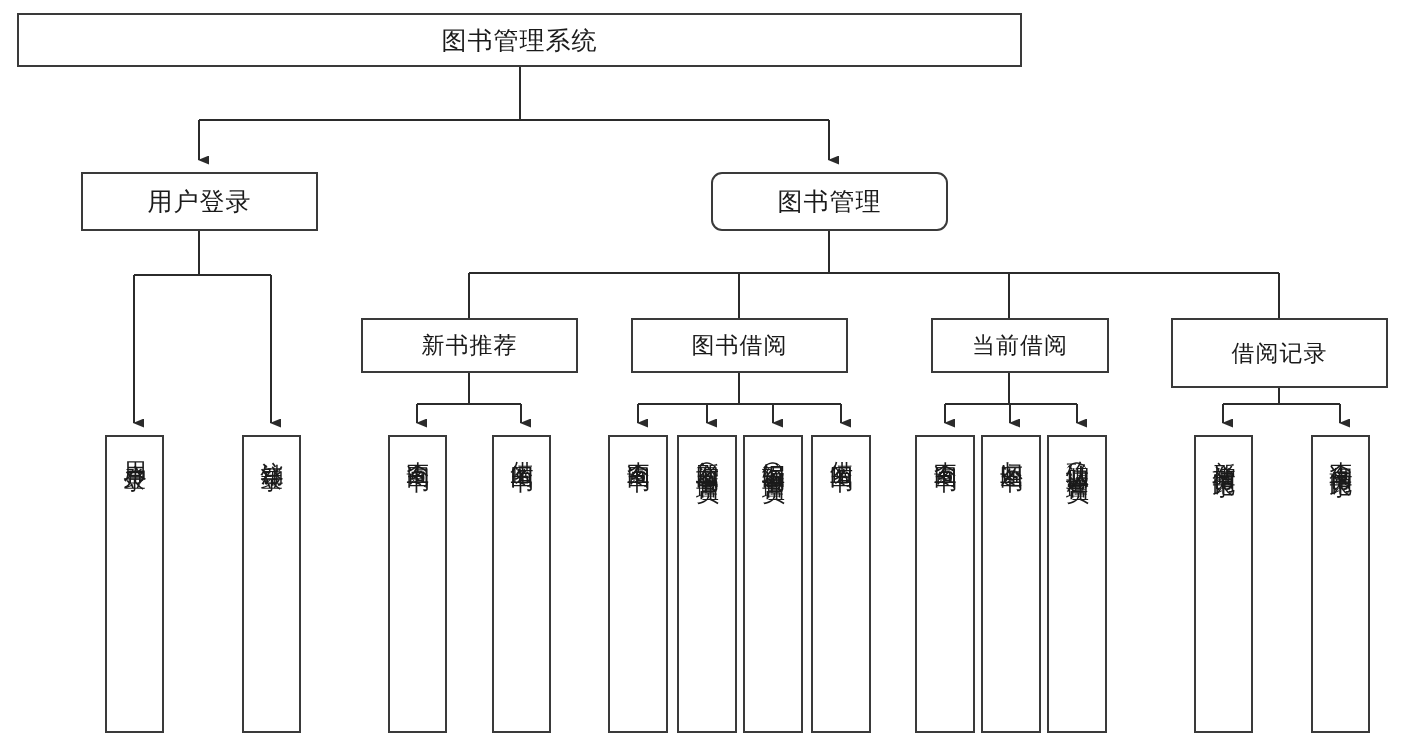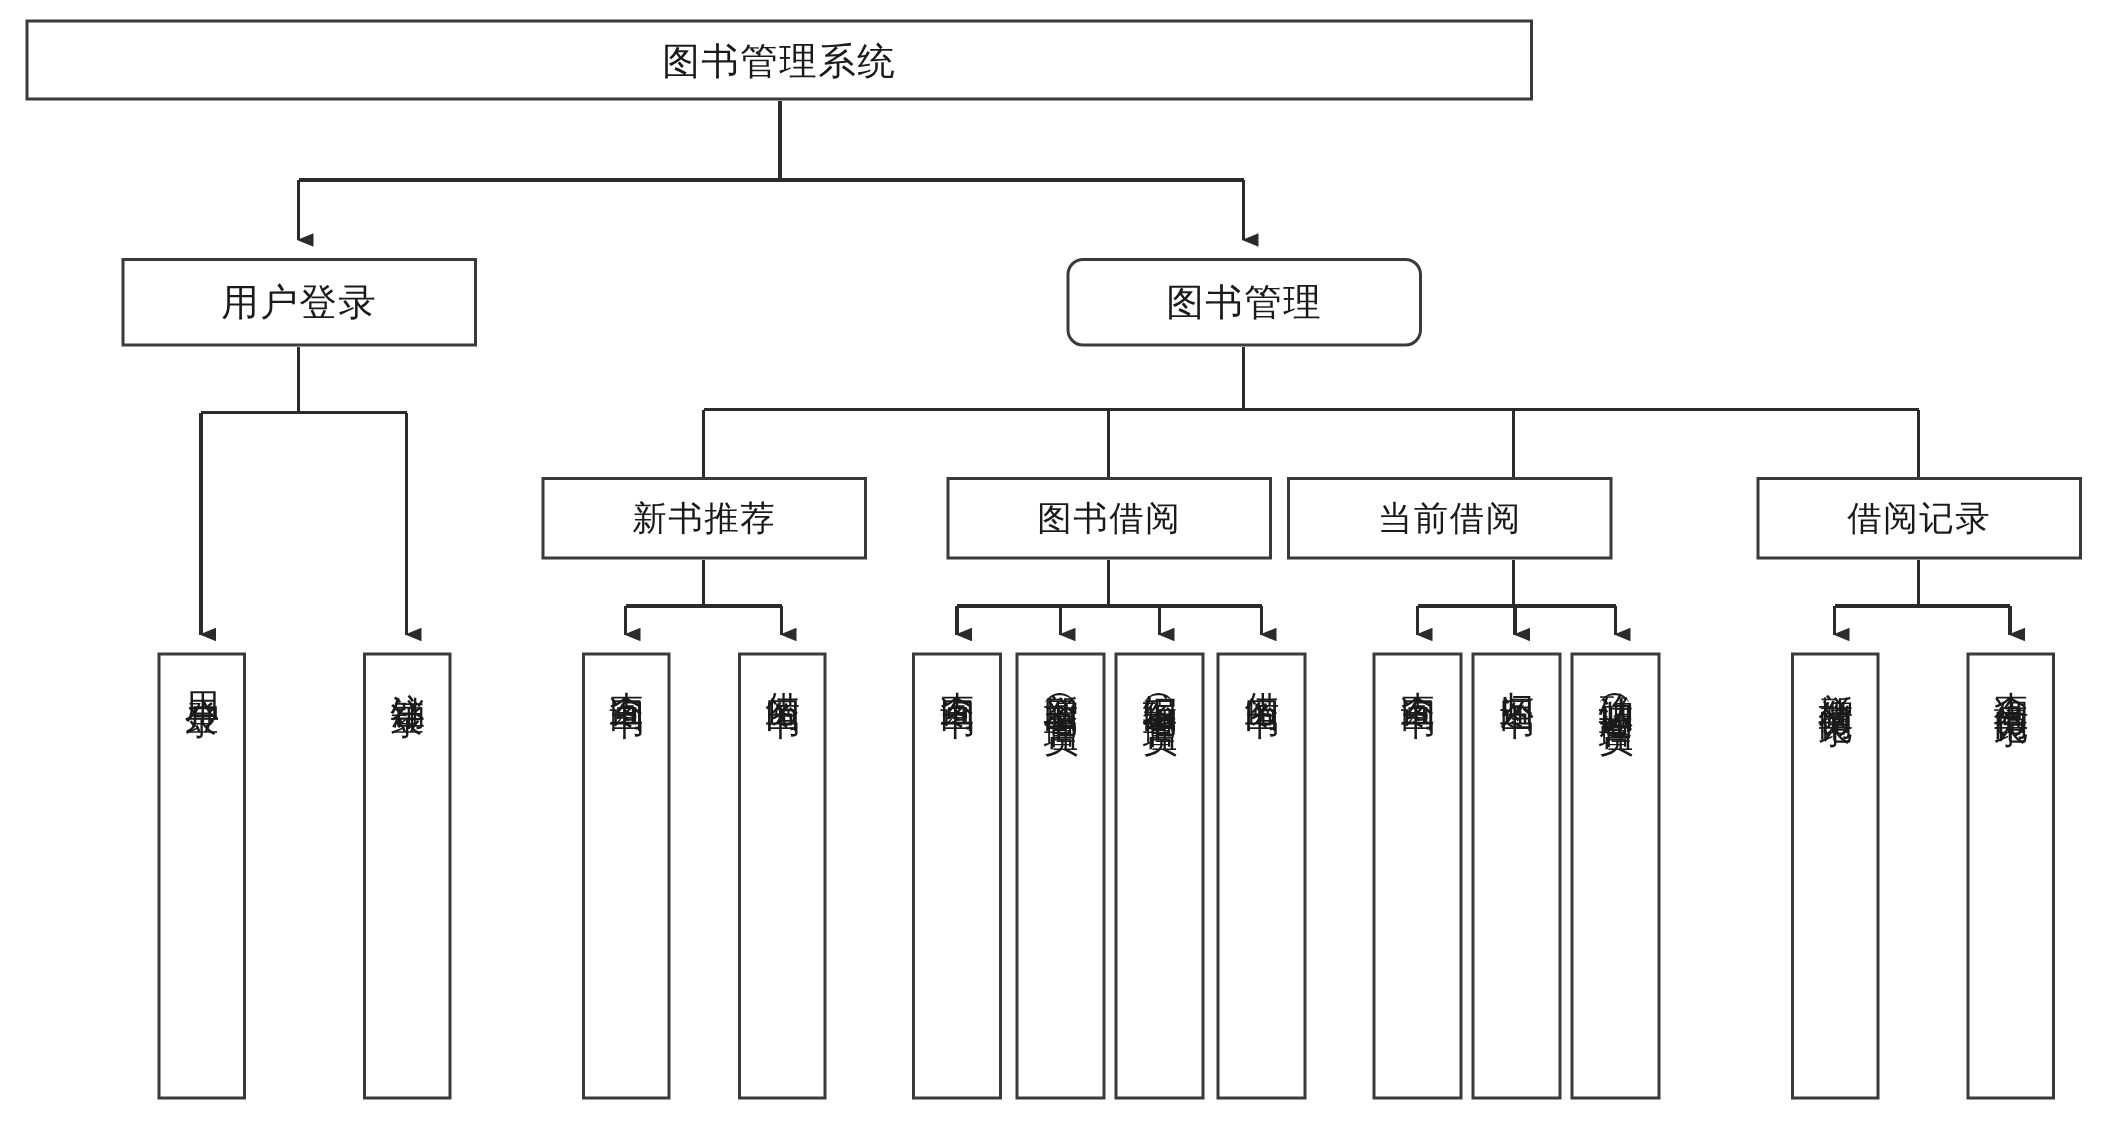--- a/index.html
+++ b/index.html
@@ -139,24 +139,24 @@
   <div class="node-box level-2" style="left:711px; top:172px; width:237px; height:59px;border-radius:11px;">
     <span class="node-label">图书管理</span>
   </div>
 
   <div class="node-box level-3" style="left:631px; top:318px; width:217px; height:55px;">
     <span class="node-label">图书借阅</span>
   </div>
   <div class="node-box level-3" style="left:361px; top:318px; width:217px; height:55px;">
     <span class="node-label">新书推荐</span>
   </div>
-  <div class="node-box level-3" style="left:858px; top:318px; width:217px; height:55px;">
+  <div class="node-box level-3" style="left:931px; top:318px; width:178px; height:55px;">
     <span class="node-label">当前借阅</span>
   </div>
-  <div class="node-box level-3" style="left:1171px; top:318px; width:217px; height:55px;">
+  <div class="node-box level-3" style="left:1171px; top:318px; width:217px; height:70px;">
     <span class="node-label">借阅记录</span>
   </div>
 
   <div class="node-box leaf-box" style="left:105px; top:435px; width:59px; height:298px;">
     <span class="node-label">用户登录</span>
   </div>
   <div class="node-box leaf-box" style="left:242px; top:435px; width:59px; height:298px;">
     <span class="node-label">注销登录</span>
   </div>
 

